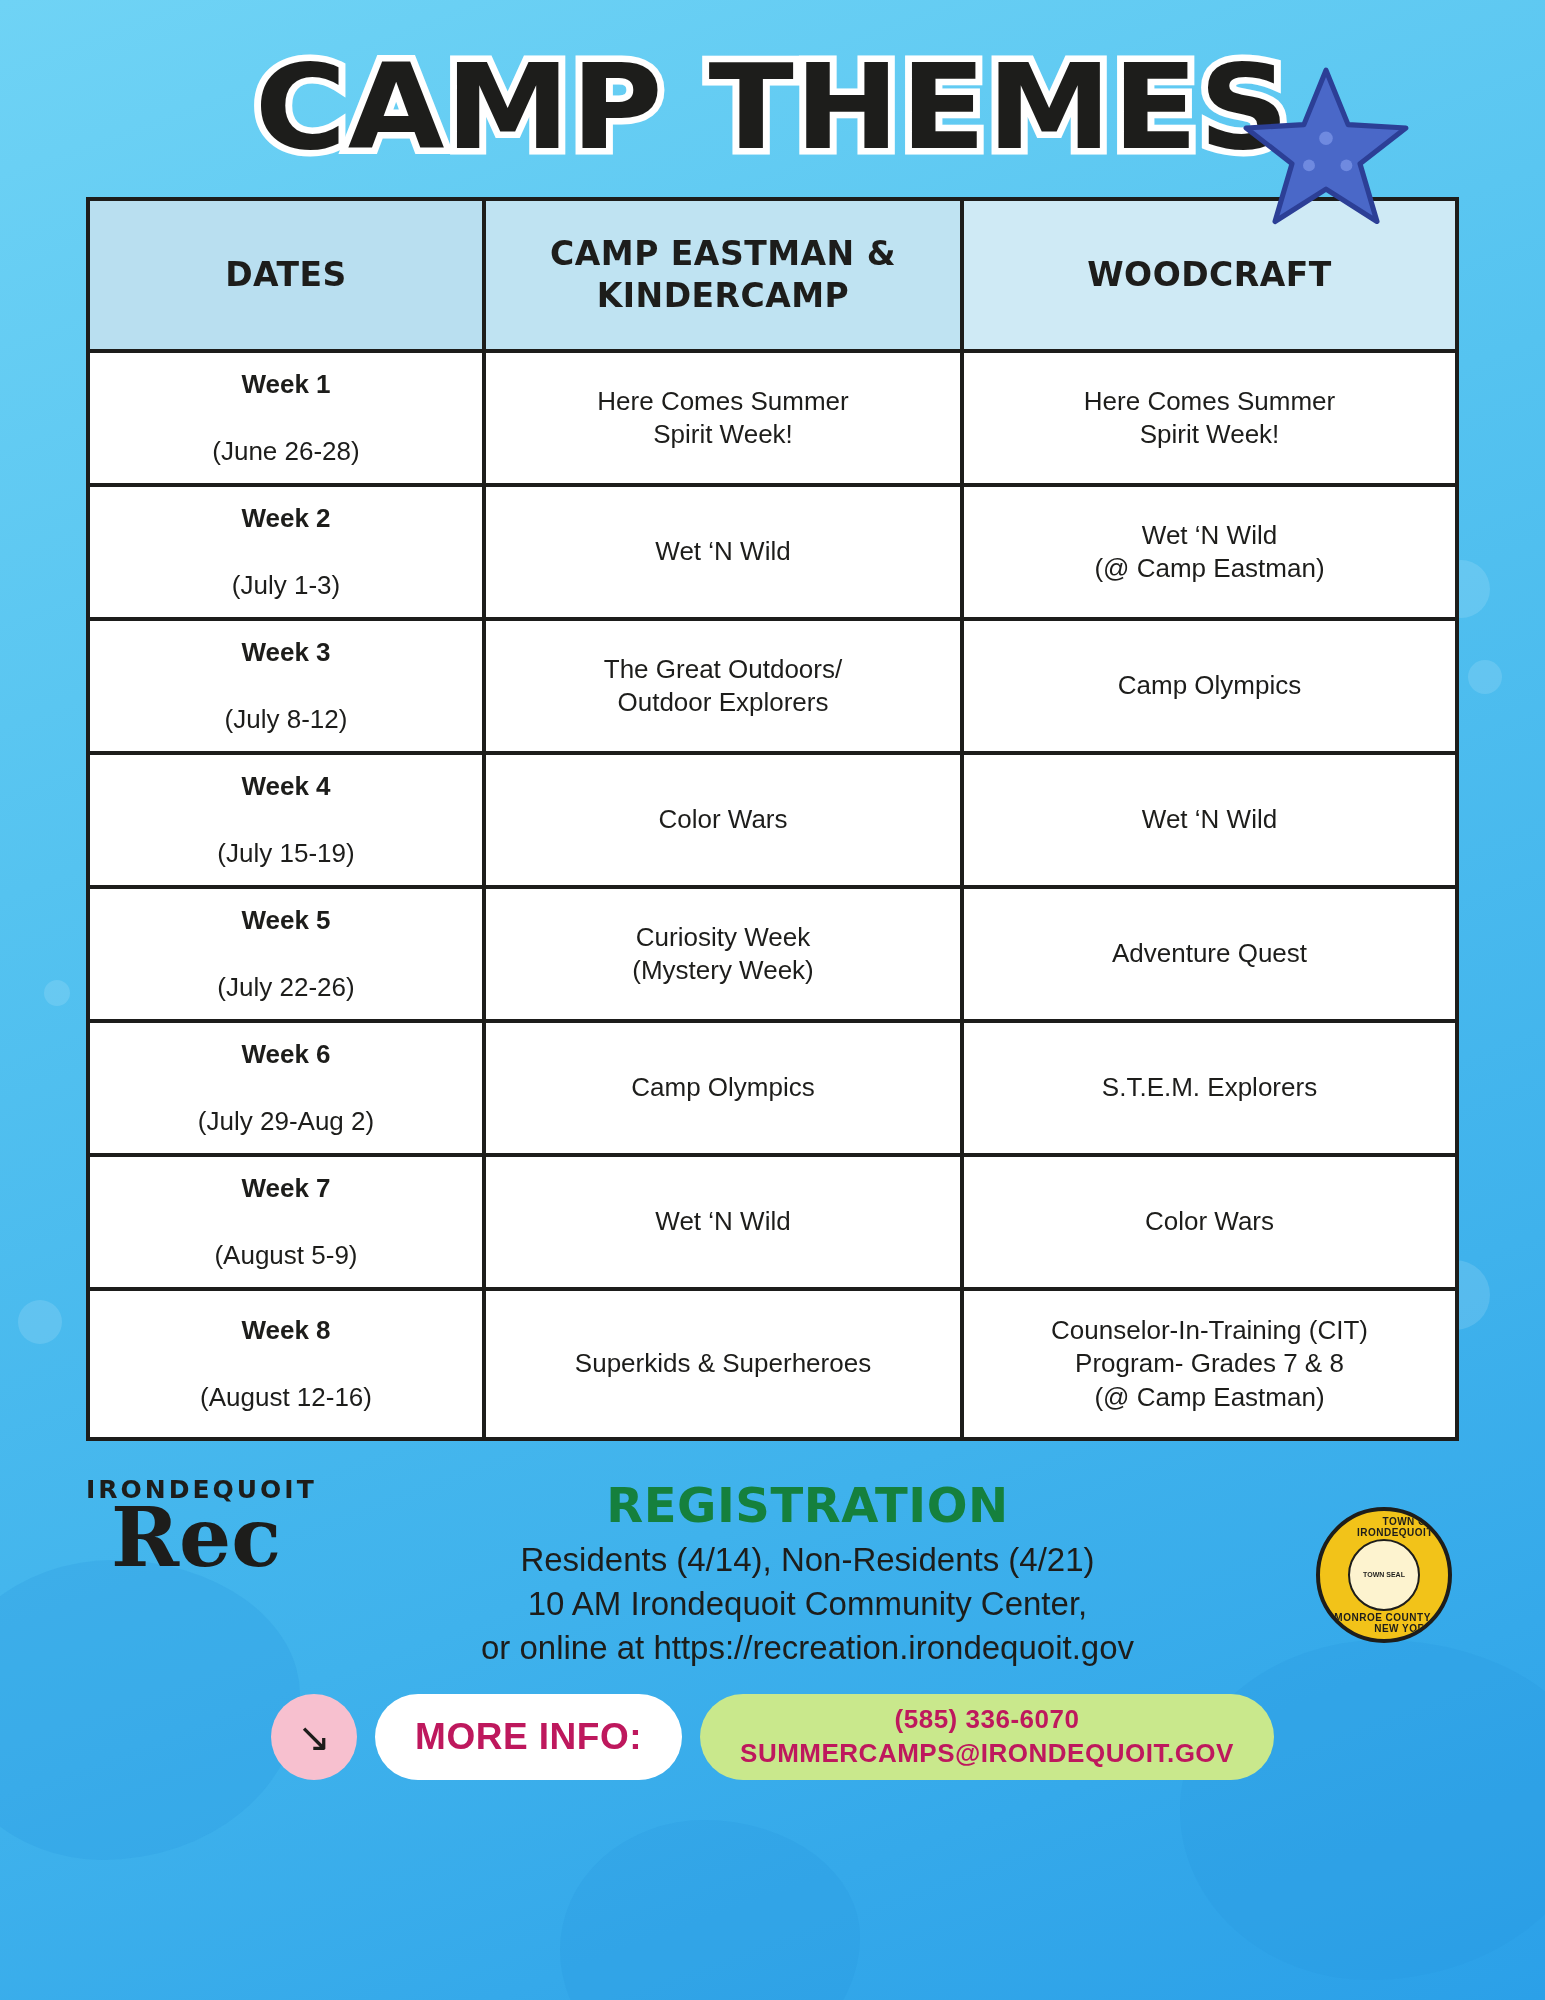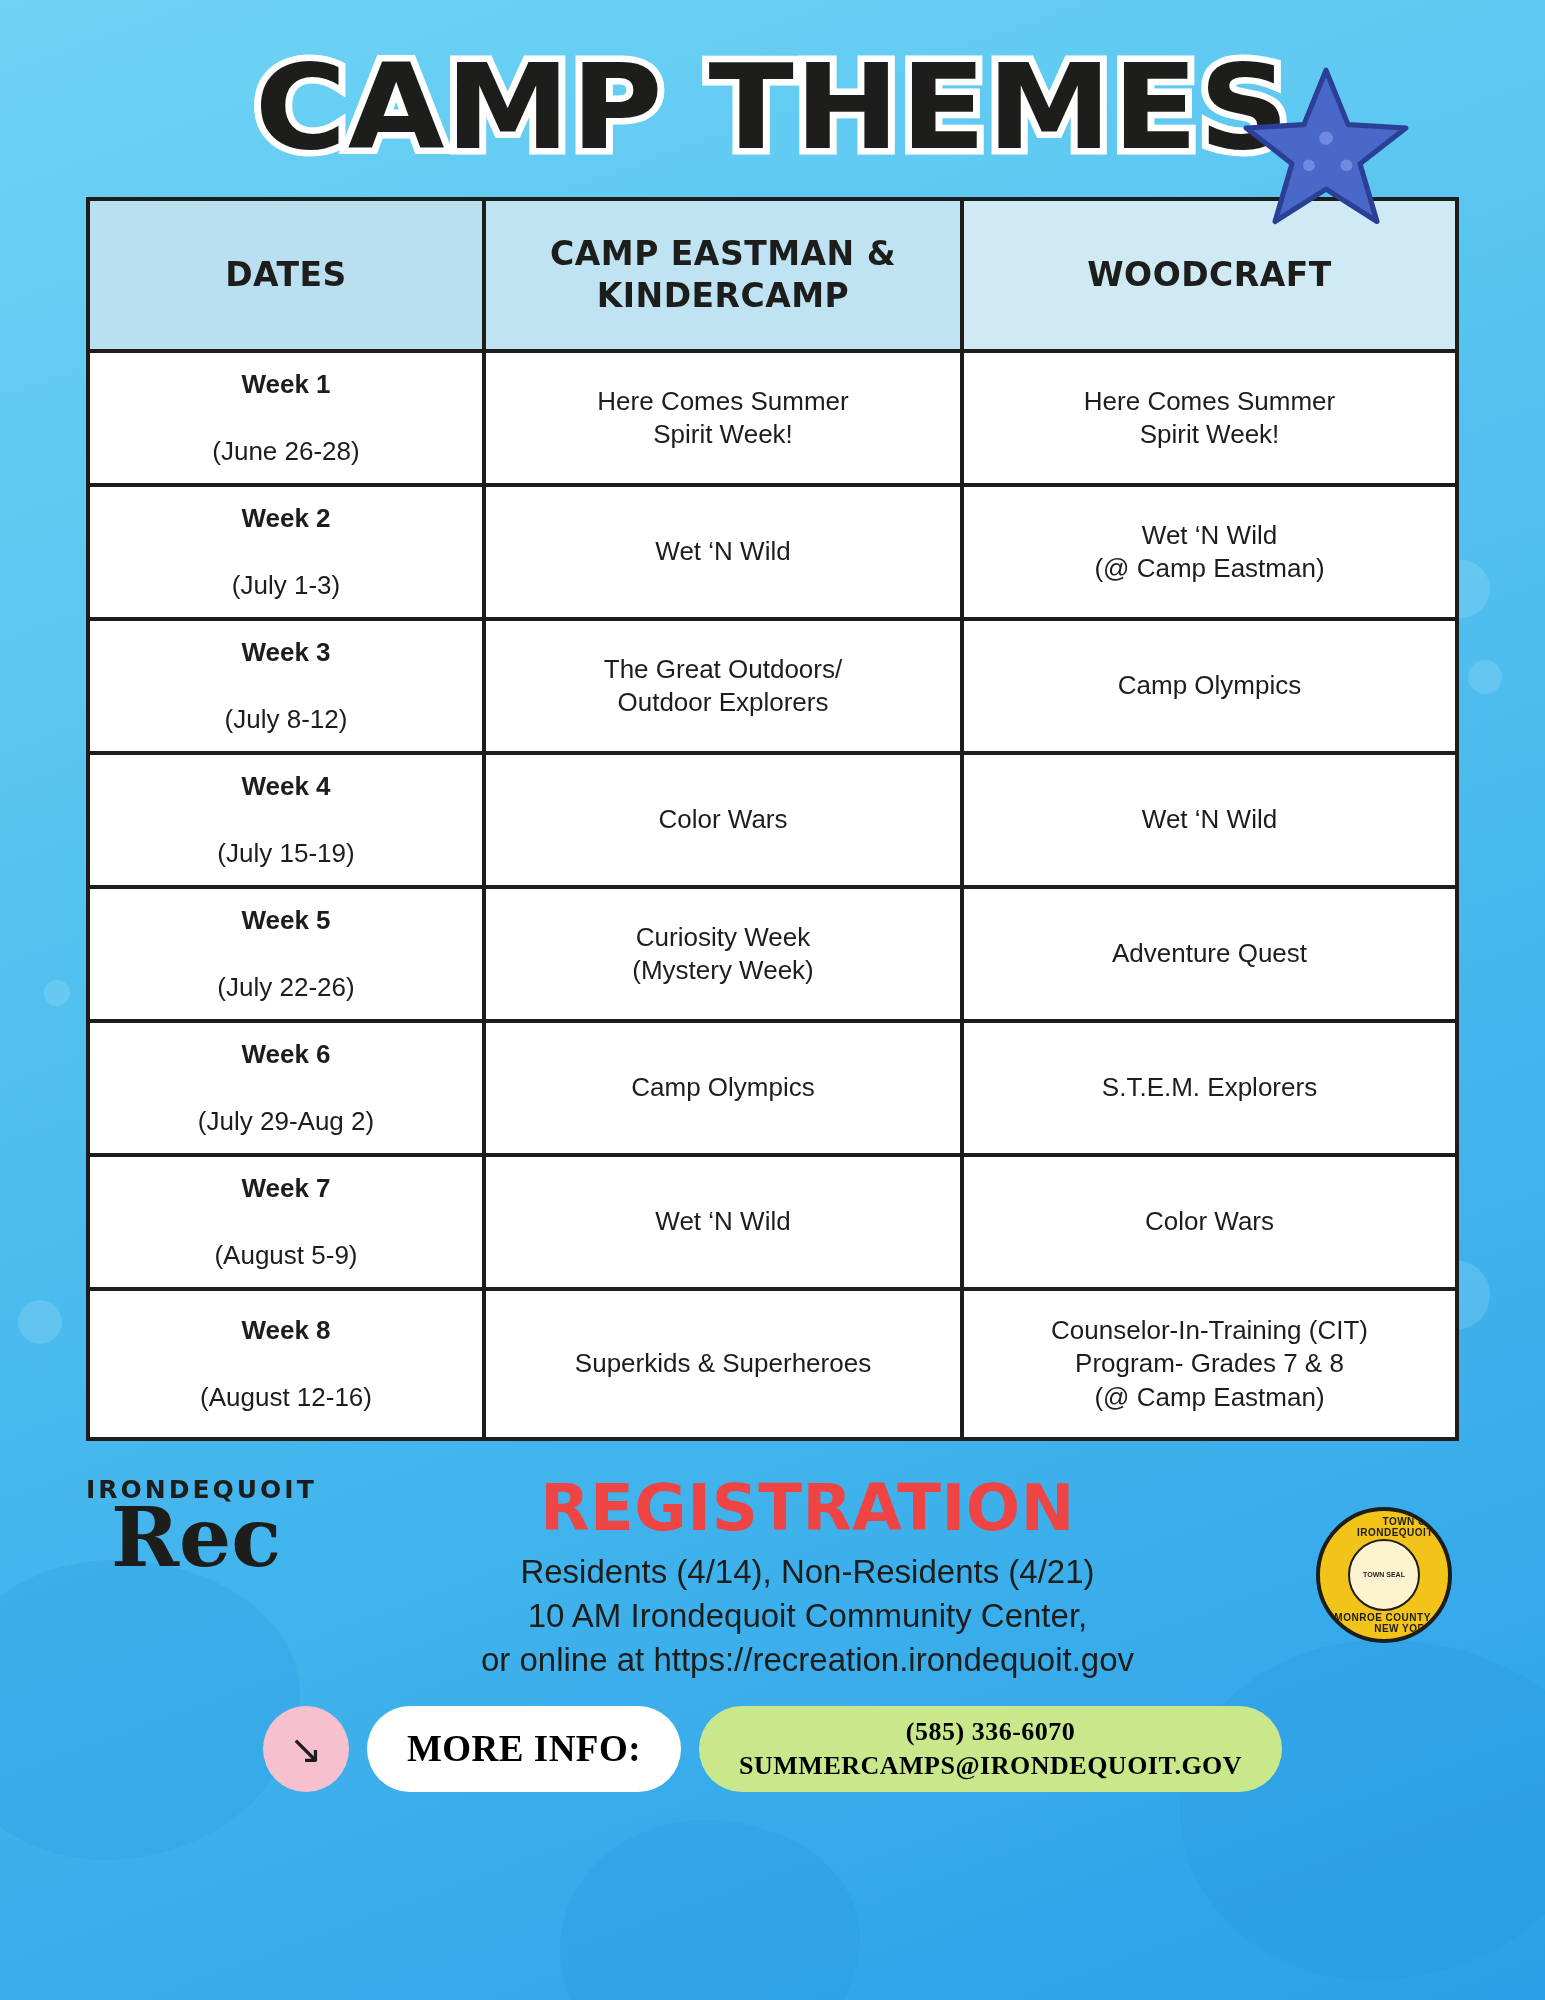--- a/index.html
+++ b/index.html
@@ -157,23 +157,23 @@
   }
 
   .reg {
     flex: 1;
     text-align: center;
     padding-top: 4px;
   }
   .reg h2 {
     font-family: "DejaVu Sans", sans-serif;
     font-weight: bold;
-    font-size: 64px;
-    margin: 0 0 6px 0;
-    color: #ef4444;
+    font-size: 48px;
+    margin: 6px 0 6px 0;
+    color: #15803d;
     letter-spacing: 0.5px;
   }
   .reg p {
     margin: 2px 0;
     font-size: 33px;
     color: #1d1d1b;
     line-height: 1.28;
   }
 
   .seal {
@@ -242,23 +242,23 @@
     display: flex;
     align-items: center;
     justify-content: center;
     color: #1d1d1b;
     font-size: 40px;
     line-height: 1;
   }
   .pill {
     border-radius: 46px;
     padding: 18px 40px;
-    font-family: Liberation Serif, serif;
-    font-weight: bold;
-    color: #000000;
+    font-family: Liberation Sans, sans-serif;
+    font-weight: bold;
+    color: #be185d;
     display: flex;
     align-items: center;
     justify-content: center;
     text-align: center;
   }
   .pill-white {
     background: #ffffff;
     font-size: 37px;
     letter-spacing: 0.5px;
     height: 86px;

